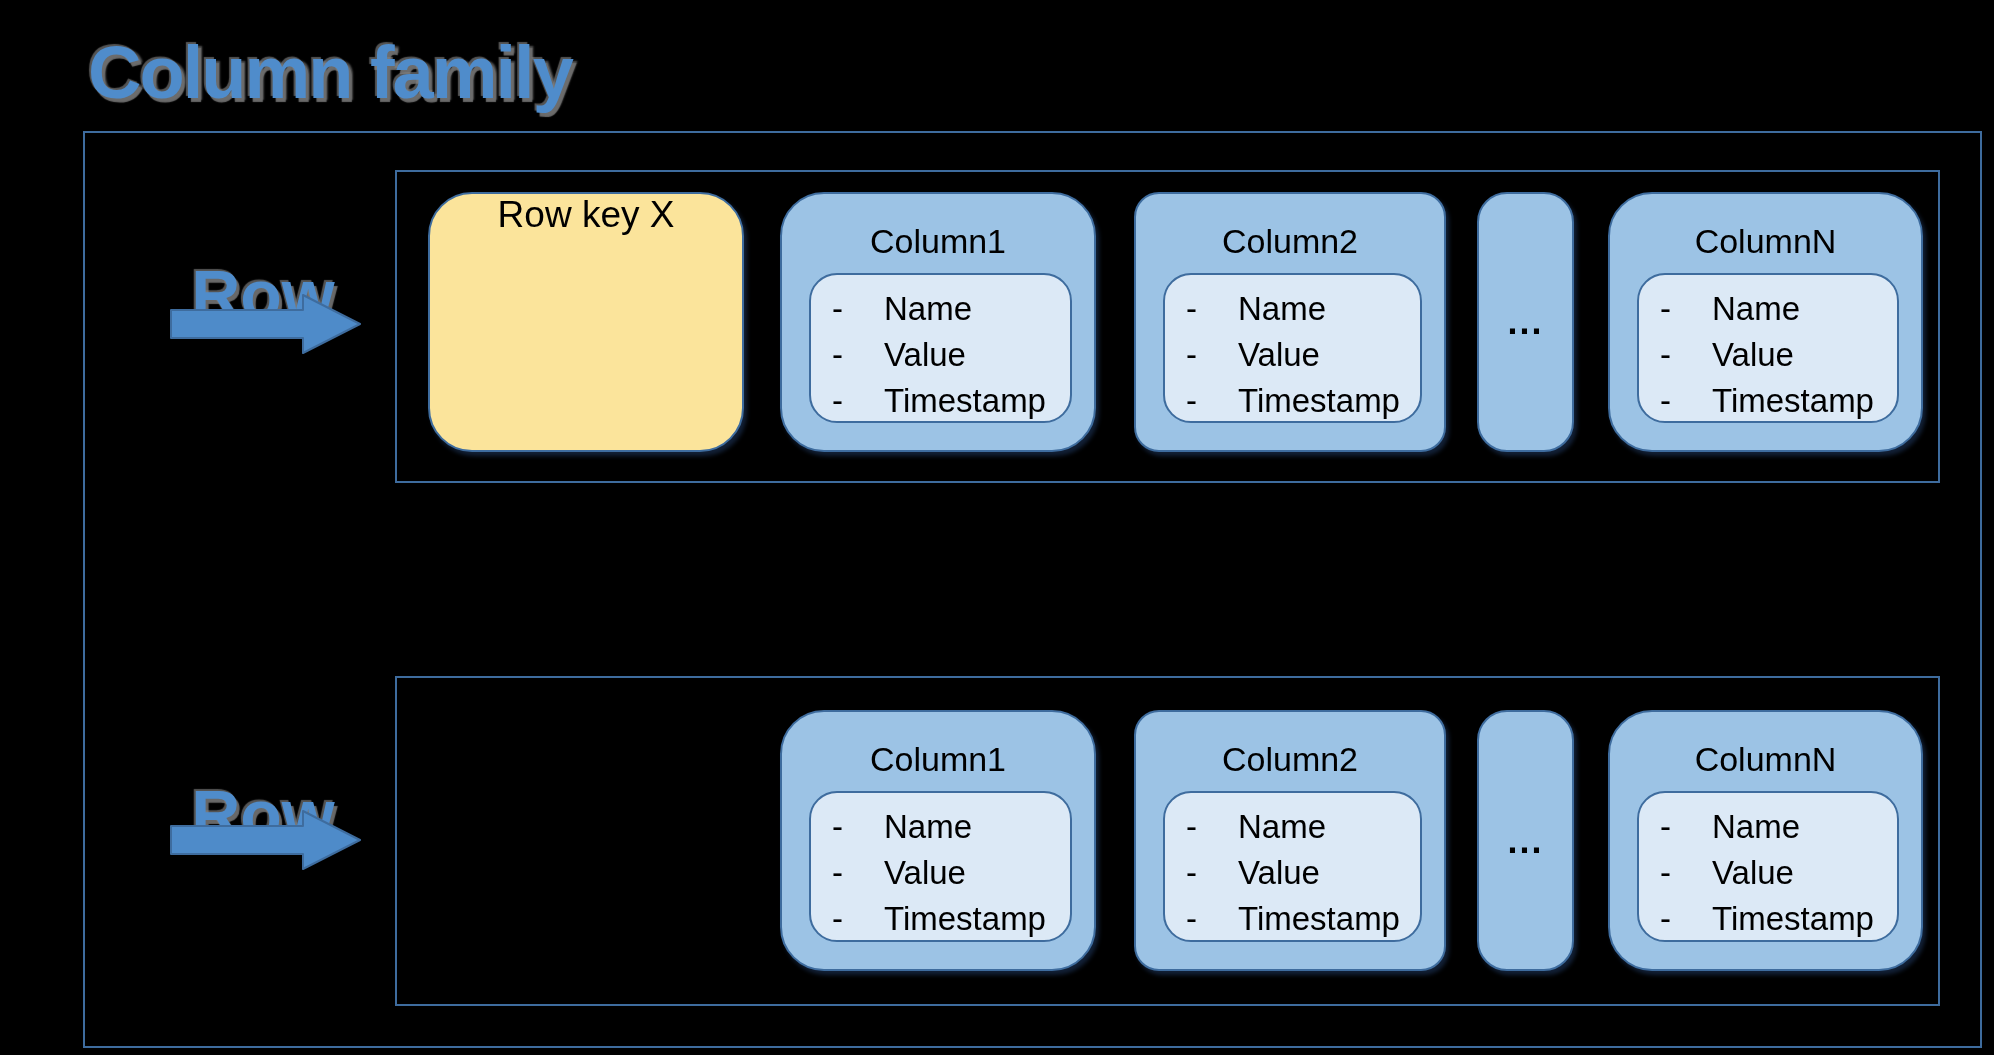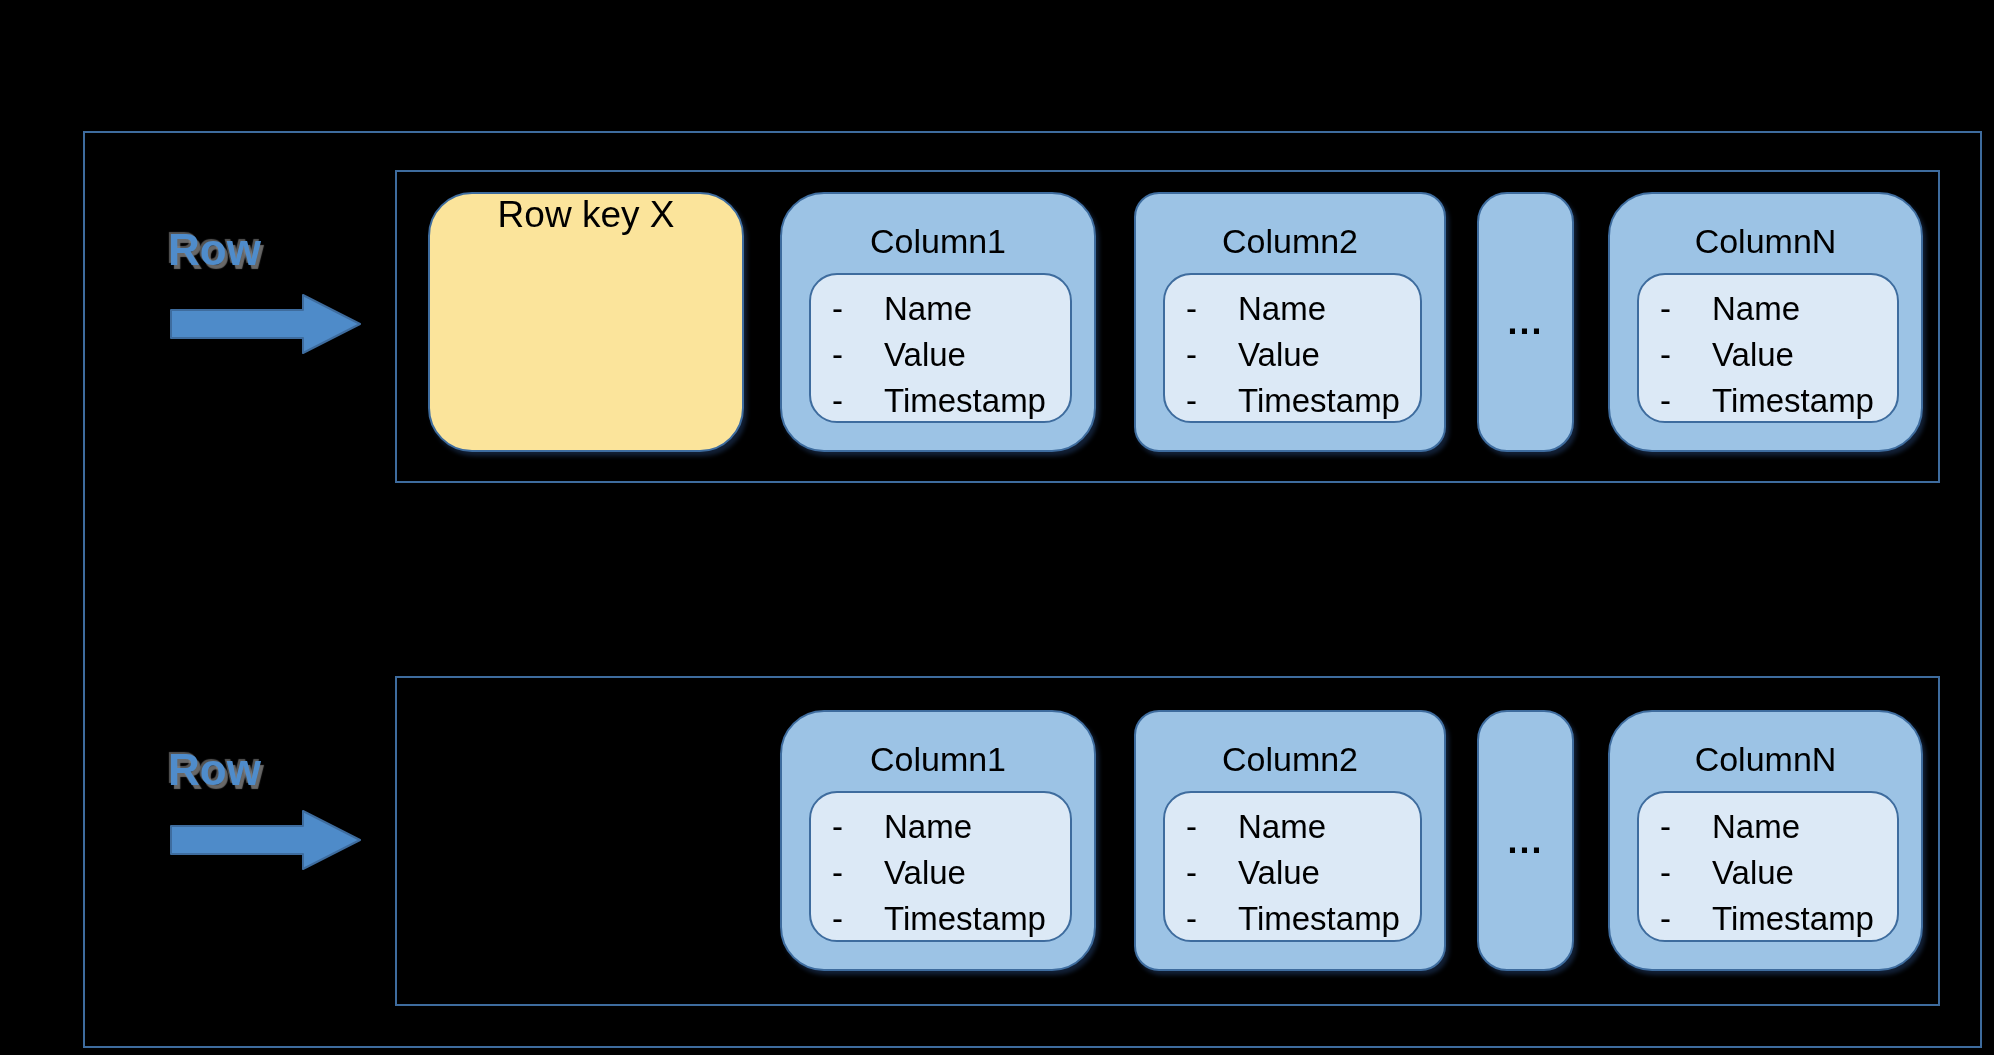--- a/index.html
+++ b/index.html
@@ -28,25 +28,26 @@
                  3px 4px 1px rgba(110,110,110,0.95),
                  4px 2px 2px rgba(100,100,100,0.8);
     white-space:nowrap;
   }
   .outer-rect{
     position:absolute;left:83px;top:131px;
     width:1895px;height:913px;
     border:2px solid var(--outline);
   }
   .row-label{
-    position:absolute;width:190px;text-align:left;
-    font-size:44px;font-weight:bold;line-height:1;
+    position:absolute;width:190px;text-align:center;
+    font-size:68px;font-weight:bold;line-height:1;
     color:var(--accent-text);
     text-shadow:-2px -2px 1px rgba(130,130,130,0.65),
                  3px 4px 1px rgba(110,110,110,0.95);
+    margin-top:32px;
   }
   .row-label.r0{left:168px;top:228px;}
   .row-label.r1{left:168px;top:748px;}
   .row-arrow{position:absolute;width:192px;height:62px;}
   .row-arrow.r0{left:170px;top:293px;}
   .row-arrow.r1{left:170px;top:809px;}
   .row-rect{
     position:absolute;left:395px;width:1541px;
     border:2px solid var(--outline);
   }
@@ -97,20 +98,21 @@
     border-radius:30px;
     display:flex;align-items:center;justify-content:center;
   }
   .ellipsis-label{font-size:36px;font-weight:bold;color:var(--box-text);letter-spacing:2px;}
 </style>
 </head>
 <body>
 
 <div class="canvas">
 
+  <div class="page-title">Column family</div>
 
   <div class="outer-rect"></div>
 
   <div class="row-label r0">Row</div>
   <svg class="row-arrow r0" viewBox="0 0 192 62">
     <polygon points="1,17 133,17 133,2 190,31 133,60 133,45 1,45" fill="var(--arrow-fill)" stroke="var(--outline)" stroke-width="2" stroke-linejoin="round"></polygon>
   </svg>
 
   <div class="row-rect r0">
     <div class="box key-box">

